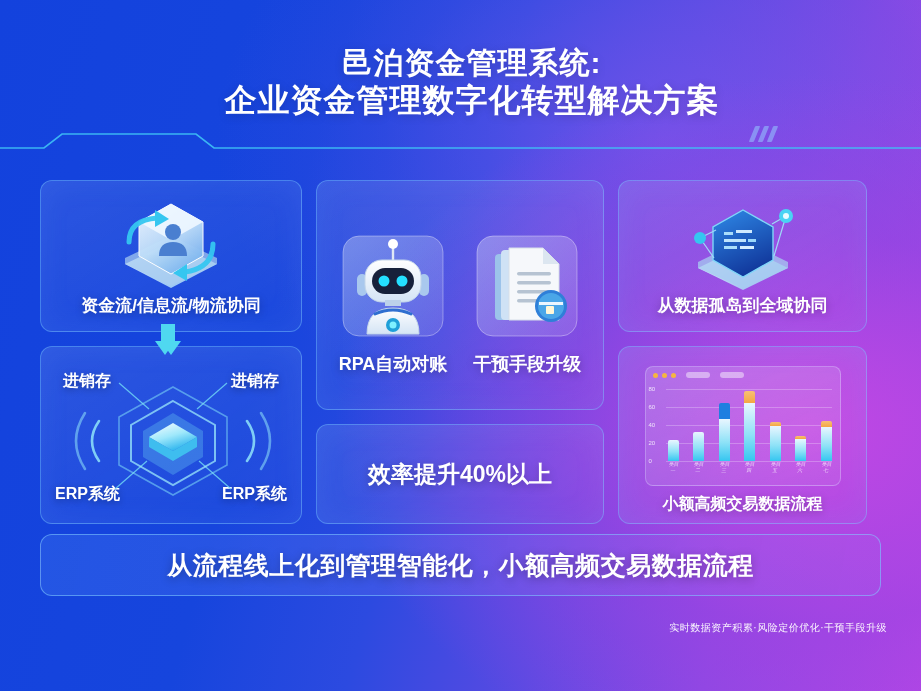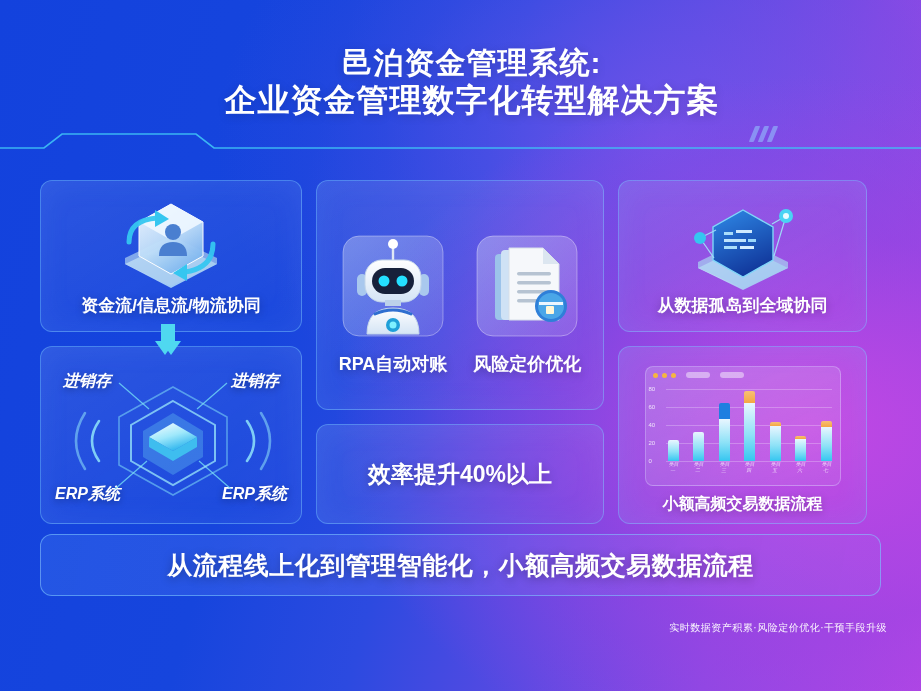--- a/index.html
+++ b/index.html
@@ -75,21 +75,21 @@
     color: #ffffff;
     font-weight: bold;
     text-align: center;
     text-shadow: 0 2px 8px rgba(0,0,0,0.25);
     white-space: nowrap;
   }
 
   
   .card-flow { height: 152px; display: flex; flex-direction: column; align-items: center; justify-content: flex-end; padding-bottom: 14px; }
   .card-flow .card-label { font-size: 17px; }
-  .card-erp  { height: 178px; position: relative; font-style: italic; }
+  .card-erp  { height: 178px; position: relative; }
 
   
   .card-mid-top { height: 230px; display: flex; align-items: center; justify-content: center; gap: 26px; padding-top: 20px; }
   .mid-item { display: flex; flex-direction: column; align-items: center; gap: 14px; }
   .mid-item .card-label { font-size: 18px; }
   .card-mid-bot { height: 100px; display: flex; align-items: center; justify-content: center; }
   .card-mid-bot .card-label { font-size: 23px; }
 
   
   .card-coin { height: 152px; display: flex; flex-direction: column; align-items: center; justify-content: flex-end; padding-bottom: 14px; }
@@ -308,21 +308,21 @@
             <rect x="42" y="38" width="34" height="3.4" rx="1.7" fill="#b6c3d2"></rect>
             <rect x="42" y="47" width="34" height="3.4" rx="1.7" fill="#b6c3d2"></rect>
             <rect x="42" y="56" width="34" height="3.4" rx="1.7" fill="#b6c3d2"></rect>
             <rect x="42" y="65" width="22" height="3.4" rx="1.7" fill="#b6c3d2"></rect>
 
             <circle cx="76" cy="72" r="16" fill="#2f7fd8"></circle>
             <circle cx="76" cy="72" r="13" fill="#4aa6e8"></circle>
             <rect x="64" y="68" width="24" height="3" fill="#eaf6ff"></rect>
             <rect x="71" y="72" width="8" height="8" rx="1" fill="#fff7d8"></rect>
           </svg>
-          <div class="card-label">风险定价优化</div>
+          <div class="card-label">干预手段升级</div>
         </div>
       </div>
 
       <div class="card card-mid-bot">
         <div class="card-label">效率提升40%以上</div>
       </div>
     </div>
 
     <div class="col col-right">
 

